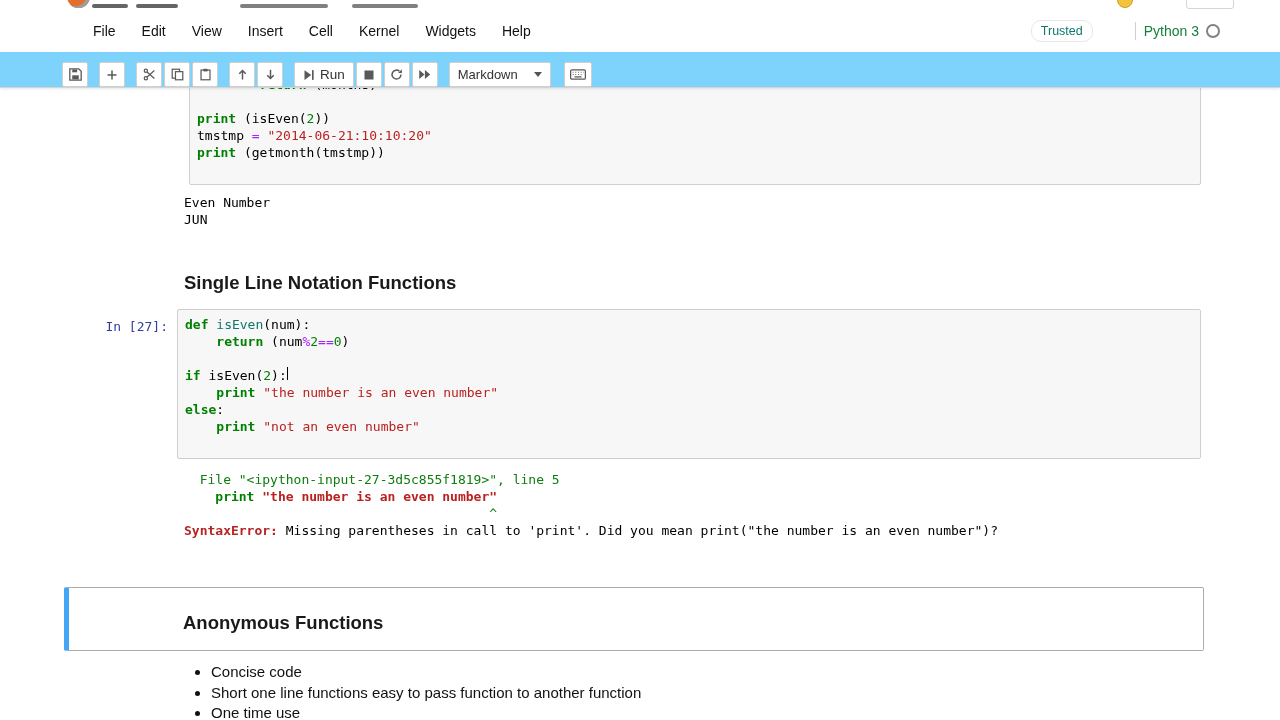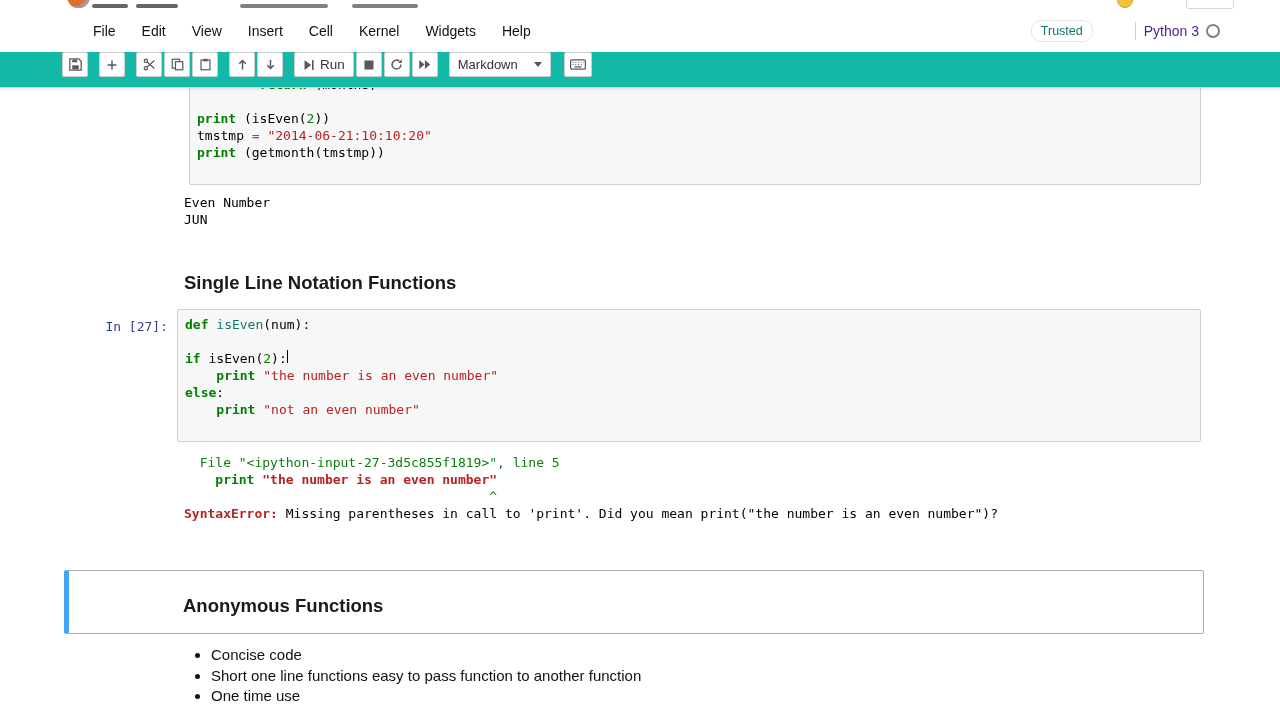--- a/index.html
+++ b/index.html
@@ -23,26 +23,26 @@
   .logout-btn { position:absolute; left:1186px; top:-13px; width:48px; height:22px;
                 background:#fff; border:1px solid #d5d5d5; border-radius:3px; }
 
   
   .menubar { position:relative; z-index:30; background:#fff; height:42px;
              display:flex; align-items:center; padding:0 14px 0 80px; }
   .menu-item { padding:7px 13px; font-size:14px; color:#111; cursor:pointer; }
   .mb-right { margin-left:auto; margin-right:46px; display:flex; align-items:center; }
   .trusted { font-size:12.5px; color:#0f766e; border:1px solid #e7e7e7; border-radius:10px; padding:3px 9px; }
   .kdivider { width:1px; height:18px; background:#cfcfcf; margin:0 8px 0 42px; }
-  .kernel-name { font-size:14px; color:#4c1d95; margin-right:7px; }
+  .kernel-name { font-size:14px; color:#15803d; margin-right:7px; }
   .kernel-ind { width:14px; height:14px; border:2px solid #828282; border-radius:50%; }
 
   
-  .toolbar { position:relative; z-index:30; background:#14b8a6; height:36px;
-             display:flex; align-items:flex-start; padding-left:62px;
+  .toolbar { position:relative; z-index:30; background:#7dd3fc; height:36px;
+             display:flex; align-items:flex-end; padding-left:62px;
              border-bottom:1px solid #d4d4d4; box-shadow:0 1px 3px rgba(0,0,0,.10); }
   .tb { height:25px; min-width:26px; background:#fff; border:1px solid #cfcfcf; border-radius:2px;
         display:inline-flex; align-items:center; justify-content:center; padding:0 5px;
         color:#444; font-size:13px; margin-right:2px; cursor:pointer; }
   .grp { display:inline-flex; margin-right:9px; }
   .tb-run { padding:0 8px; }
   .tb-run .run-txt { margin-left:5px; font-size:13.5px; color:#333; }
   .cell-type { width:102px; justify-content:space-between; padding:0 8px; color:#333; margin-right:13px; }
   .dd-caret { width:0; height:0; border-left:4px solid transparent; border-right:4px solid transparent;
               border-top:5px solid #555; }
@@ -228,20 +228,21 @@
     <div class="prompt"></div>
     <div class="md-body">
       <h3>Single Line Notation Functions</h3>
     </div>
   </div>
 
   <div class="cell">
     <div class="prompt">In [27]:</div>
     <div class="input-area">
         <div class="cm-line"><span class="tok-kw">def</span><span class="tok-pl"> </span><span class="tok-df">isEven</span><span class="tok-pl">(num):</span></div>
+        <div class="cm-line"><span class="tok-pl">    </span><span class="tok-kw">return</span><span class="tok-pl"> (num</span><span class="tok-op">%</span><span class="tok-nm">2</span><span class="tok-op">==</span><span class="tok-nm">0</span><span class="tok-pl">)</span></div>
         <div class="cm-line">&nbsp;</div>
         <div class="cm-line"><span class="tok-kw">if</span><span class="tok-pl"> isEven(</span><span class="tok-nm">2</span><span class="tok-pl">):</span><span class="tok-cur"></span></div>
         <div class="cm-line"><span class="tok-pl">    </span><span class="tok-kw">print</span><span class="tok-pl"> </span><span class="tok-st">"the number is an even number"</span></div>
         <div class="cm-line"><span class="tok-kw">else</span><span class="tok-pl">:</span></div>
         <div class="cm-line"><span class="tok-pl">    </span><span class="tok-kw">print</span><span class="tok-pl"> </span><span class="tok-st">"not an even number"</span></div>
         <div class="cm-line">&nbsp;</div>
       </div>
   </div>
 
   <div class="cell">

